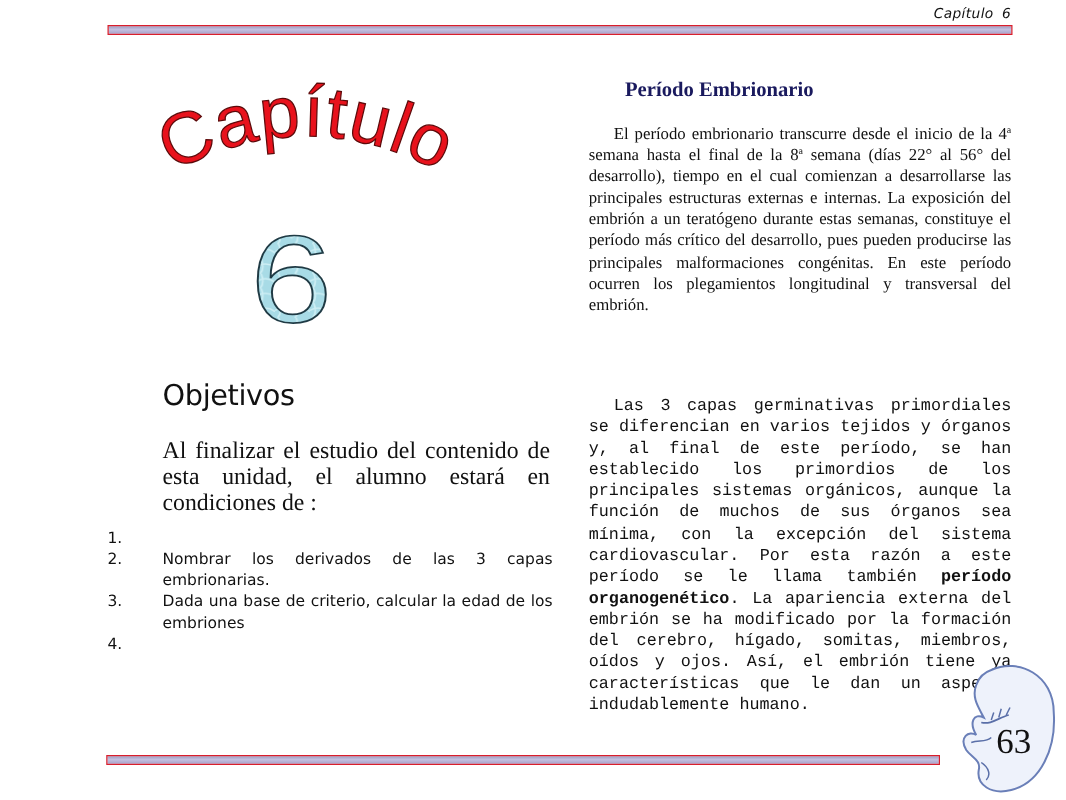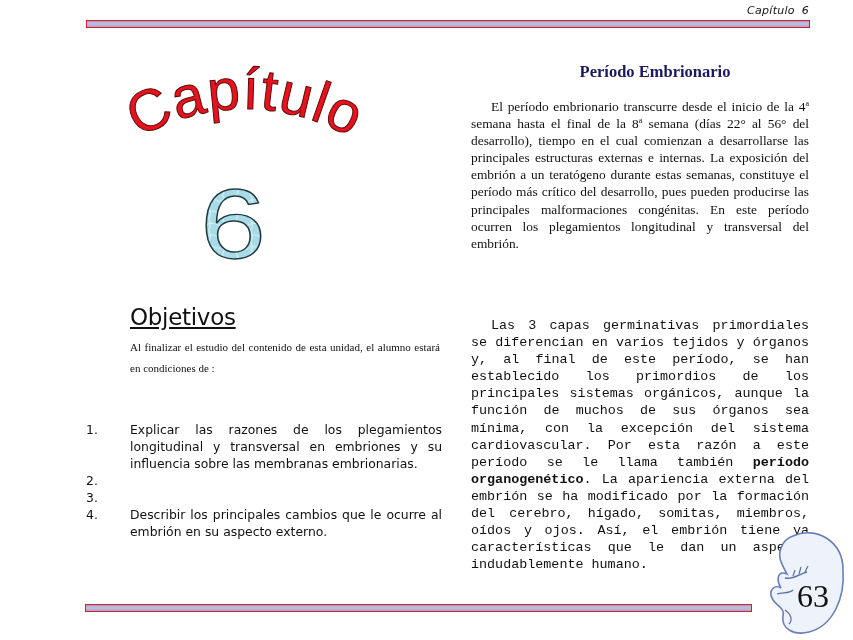--- a/index.html
+++ b/index.html
@@ -26,54 +26,53 @@
 
   
   .cap-title { position: absolute; left: 95px; top: 70px; width: 300px; height: 90px; }
   .cap-title svg { overflow: visible; }
   .cap-number { position: absolute; left: 178px; top: 172px; width: 110px; height: 100px; }
 
   .objectives-heading {
     position: absolute; left: 130px; top: 304px;
     font-family: "DejaVu Sans", sans-serif; font-size: 23px; color: #111;
     letter-spacing: -0.3px;
-    text-decoration: underline;
   }
   .objectives-intro {
-    position: absolute; left: 130px; top: 337px; width: 310px;
-    font-size: 11px; line-height: 21px; text-align: justify;
+    position: absolute; left: 130px; top: 350px; width: 310px;
+    font-size: 19px; line-height: 21px; text-align: justify;
     text-align-last: left;
   }
   .objectives-list {
     position: absolute; left: 86px; top: 421px; width: 356px;
     margin: 0; padding: 0; list-style: none;
     font-family: "DejaVu Sans", sans-serif; font-size: 12.4px; line-height: 17px;
   }
   .objectives-list li { display: flex; }
   .objectives-list .num { width: 44px; flex: 0 0 44px; }
   .objectives-list .txt { flex: 1; text-align: justify; }
 
   .section-title {
-    position: absolute; left: 470px; top: 62px; width: 340px; text-align: center;
+    position: absolute; left: 470px; top: 62px; width: 340px; 
     font-size: 16.5px; font-weight: bold; color: #1a1a5e; padding-left: 30px; box-sizing: border-box;
   }
   .para {
     position: absolute; left: 471px; width: 338px;
     font-size: 13.4px; line-height: 17.1px; text-align: justify;
     text-align-last: left;
   }
   .para.p1 { top: 98px; font-family: Liberation Serif, serif; }
   .para.p2 { top: 317px; font-family: Liberation Mono, monospace; }
   .para .indent { display: inline-block; width: 20px; }
   .para sup { font-size: 8px; vertical-align: 5px; line-height: 0; }
 
   .embryo { position: absolute; left: 763px; top: 528px; width: 84px; height: 108px; }
   .page-number {
     position: absolute; left: 797px; top: 578px;
-    font-size: 32px; color: #111; font-family: "Liberation Serif", serif;
+    font-size: 28px; color: #111; font-family: "Liberation Serif", serif;
   }
 </style>
 </head>
 <body>
 
 <div class="running-header">Capítulo  6</div>
 <div class="rule top"></div>
 
 <div class="cap-title">
   <svg width="300" height="90" viewBox="0 0 300 90">
@@ -97,31 +96,31 @@
     <text x="55" y="88" text-anchor="middle" font-family="Liberation Sans, sans-serif" font-size="118" fill="url(#ice)" stroke="#1f3a44" stroke-width="1.6" transform="scale(1.0,0.84) translate(0,14)">6</text>
   </svg>
 </div>
 
 <div class="objectives-heading">Objetivos</div>
 <div class="objectives-intro">Al finalizar el estudio del contenido de esta unidad, el alumno estará en condiciones de :</div>
 
 <ol class="objectives-list">
   <li>
     <span class="num">1.</span>
-    <span class="txt">Explicar las razones de los plegamientos longitudinal y transversal en embriones y su influencia sobre las membranas embrionarias.</span>
   </li>
   <li>
     <span class="num">2.</span>
+    <span class="txt">Nombrar los derivados de las 3 capas embrionarias.</span>
   </li>
   <li>
     <span class="num">3.</span>
+    <span class="txt">Dada una base de criterio, calcular la edad de los embriones</span>
   </li>
   <li>
     <span class="num">4.</span>
-    <span class="txt">Describir los principales cambios que le ocurre al embrión en su aspecto externo.</span>
   </li>
 </ol>
 
 <div class="section-title">Período Embrionario</div>
 
 <p class="para p1" style="margin:0"><span class="indent"></span><span>El período embrionario transcurre desde el inicio de la 4</span><sup>a</sup><span> semana hasta el final de la 8</span><sup>a</sup><span> semana (días 22° al 56° del desarrollo), tiempo en el cual comienzan a desarrollarse las principales estructuras externas e internas. La exposición del embrión a un teratógeno durante estas semanas, constituye el período más crítico del desarrollo, pues pueden producirse las principales malformaciones congénitas. En este período ocurren los plegamientos longitudinal y transversal del embrión.</span></p>
 
 <p class="para p2" style="margin:0"><span class="indent"></span><span>Las 3 capas germinativas primordiales se diferencian en varios tejidos y órganos y, al final de este período, se han establecido los primordios de los principales sistemas orgánicos, aunque la función de muchos de sus órganos sea mínima, con la excepción del sistema cardiovascular. Por esta razón a este período se le llama también </span><b>período organogenético</b><span>. La apariencia externa del embrión se ha modificado por la formación del cerebro, hígado, somitas, miembros, oídos y ojos. Así, el embrión tiene ya características que le dan un aspecto indudablemente humano.</span></p>
 
 <div class="rule bottom"></div>

